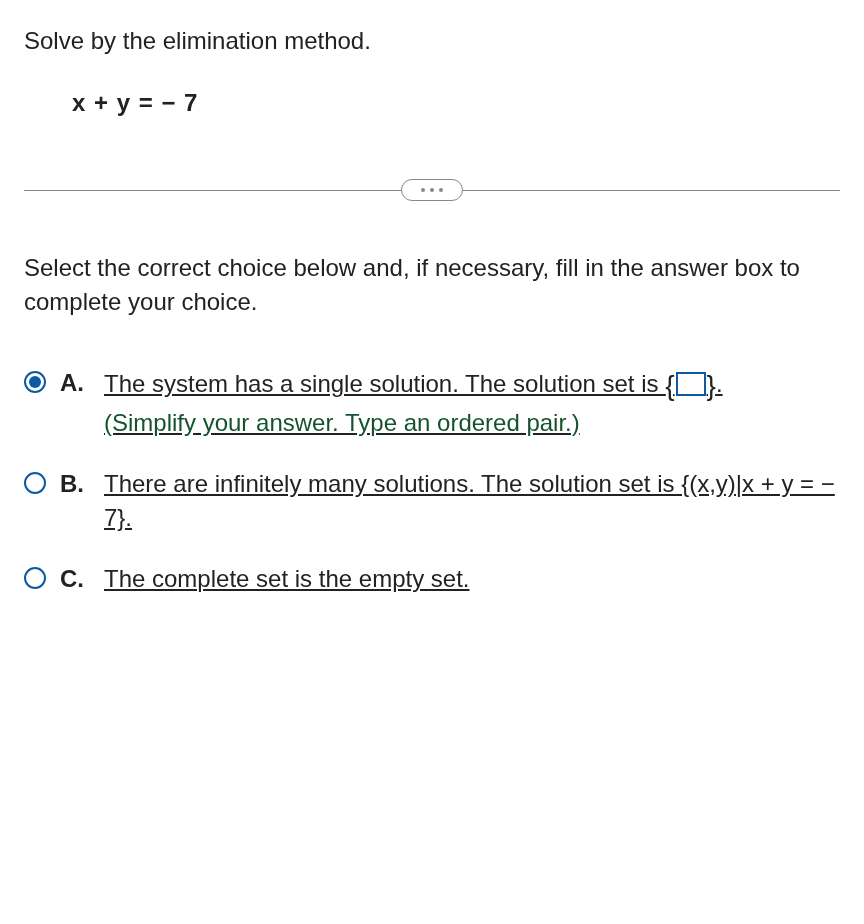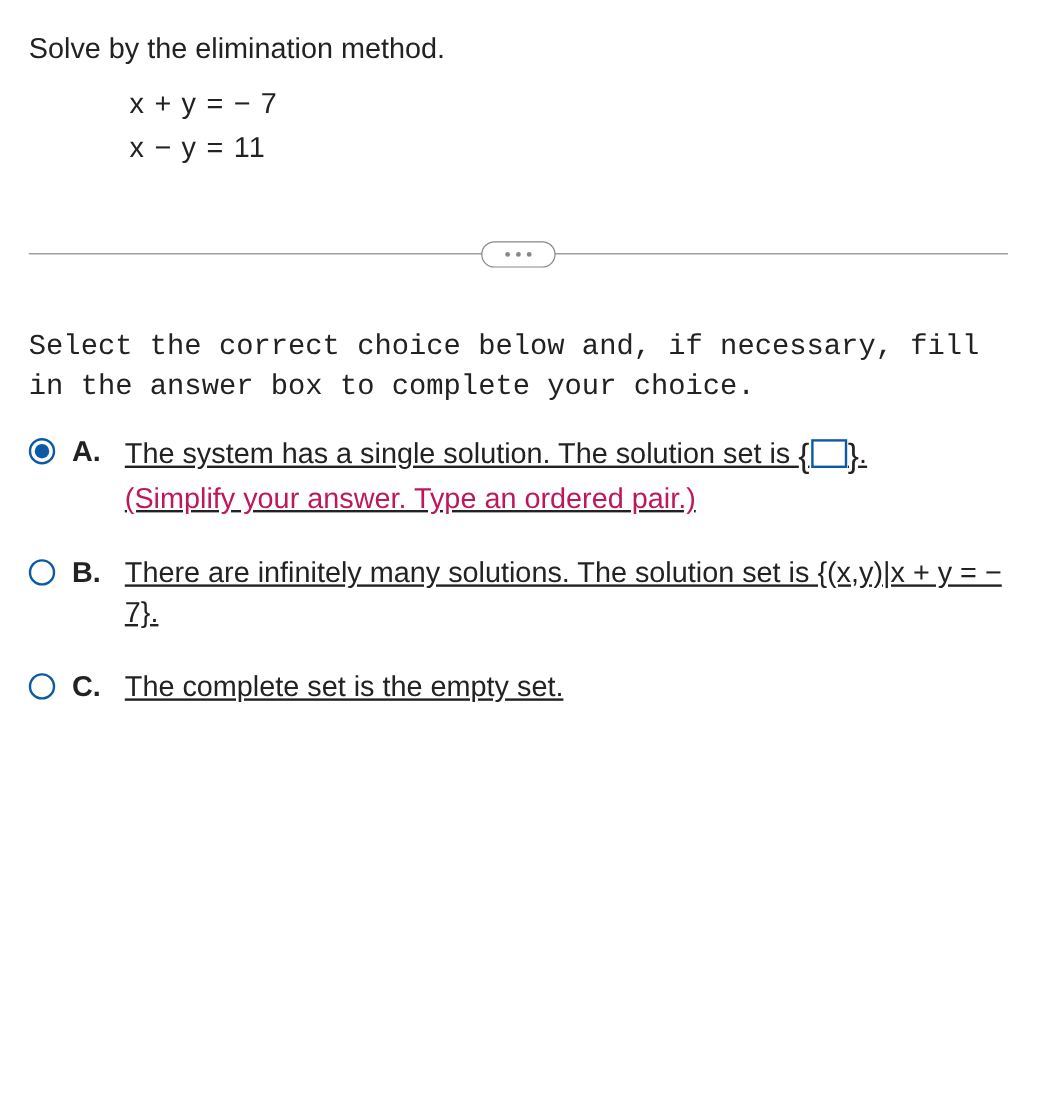--- a/index.html
+++ b/index.html
@@ -10,25 +10,26 @@
     body {
       font-family: Arial, Helvetica, sans-serif;
       font-size: 24px;
       color: #222;
       padding: 24px;
       line-height: 1.4;
       width: 864px;
       overflow: hidden;
     }
     .question-prompt {
-      margin-bottom: 12px;
+      margin-bottom: 28px;
     }
     .equations {
-      margin-left: 84px;
+      margin-left: 48px;
       margin-bottom: 60px;
+      font-weight: bold;
     }
     .equation-line {
       margin-bottom: 4px;
       font-family: Arial, Helvetica, sans-serif;
       letter-spacing: 1px;
     }
     .divider-container {
       display: flex;
       align-items: center;
       margin-bottom: 50px;
@@ -54,22 +55,21 @@
       display: flex;
       gap: 5px;
     }
     .divider-dot {
       width: 4px;
       height: 4px;
       border-radius: 50%;
       background: #888;
     }
     .instruction {
-      margin-bottom: 20px;
-      font-family: Liberation Mono, monospace;
+      margin-bottom: 48px;
     }
     .choices {
       display: flex;
       flex-direction: column;
       gap: 28px;
     }
     .choice-row {
       display: flex;
       align-items: flex-start;
       gap: 14px;
@@ -106,36 +106,35 @@
       display: inline-block;
       width: 30px;
       height: 24px;
       border: 2px solid #0c5aa6;
       vertical-align: middle;
       margin: 0 1px;
       position: relative;
       top: -2px;
     }
     .hint {
-      color: #be185d;
+      color: #14532d;
     }
     .braces {
       font-size: 28px;
       vertical-align: middle;
       position: relative;
     }
   </style>
 </head>
 <body>
 
 <div class="question-prompt">Solve by the elimination method.</div>
 
 <div class="equations">
   <div class="equation-line">x + y =  − 7</div>
-  <div class="equation-line">x − y =  11</div>
 </div>
 
 <div class="divider-container">
   <div class="divider-line"></div>
   <div class="divider-handle">
     <div class="divider-dots">
       <div class="divider-dot"></div>
       <div class="divider-dot"></div>
       <div class="divider-dot"></div>
     </div>

